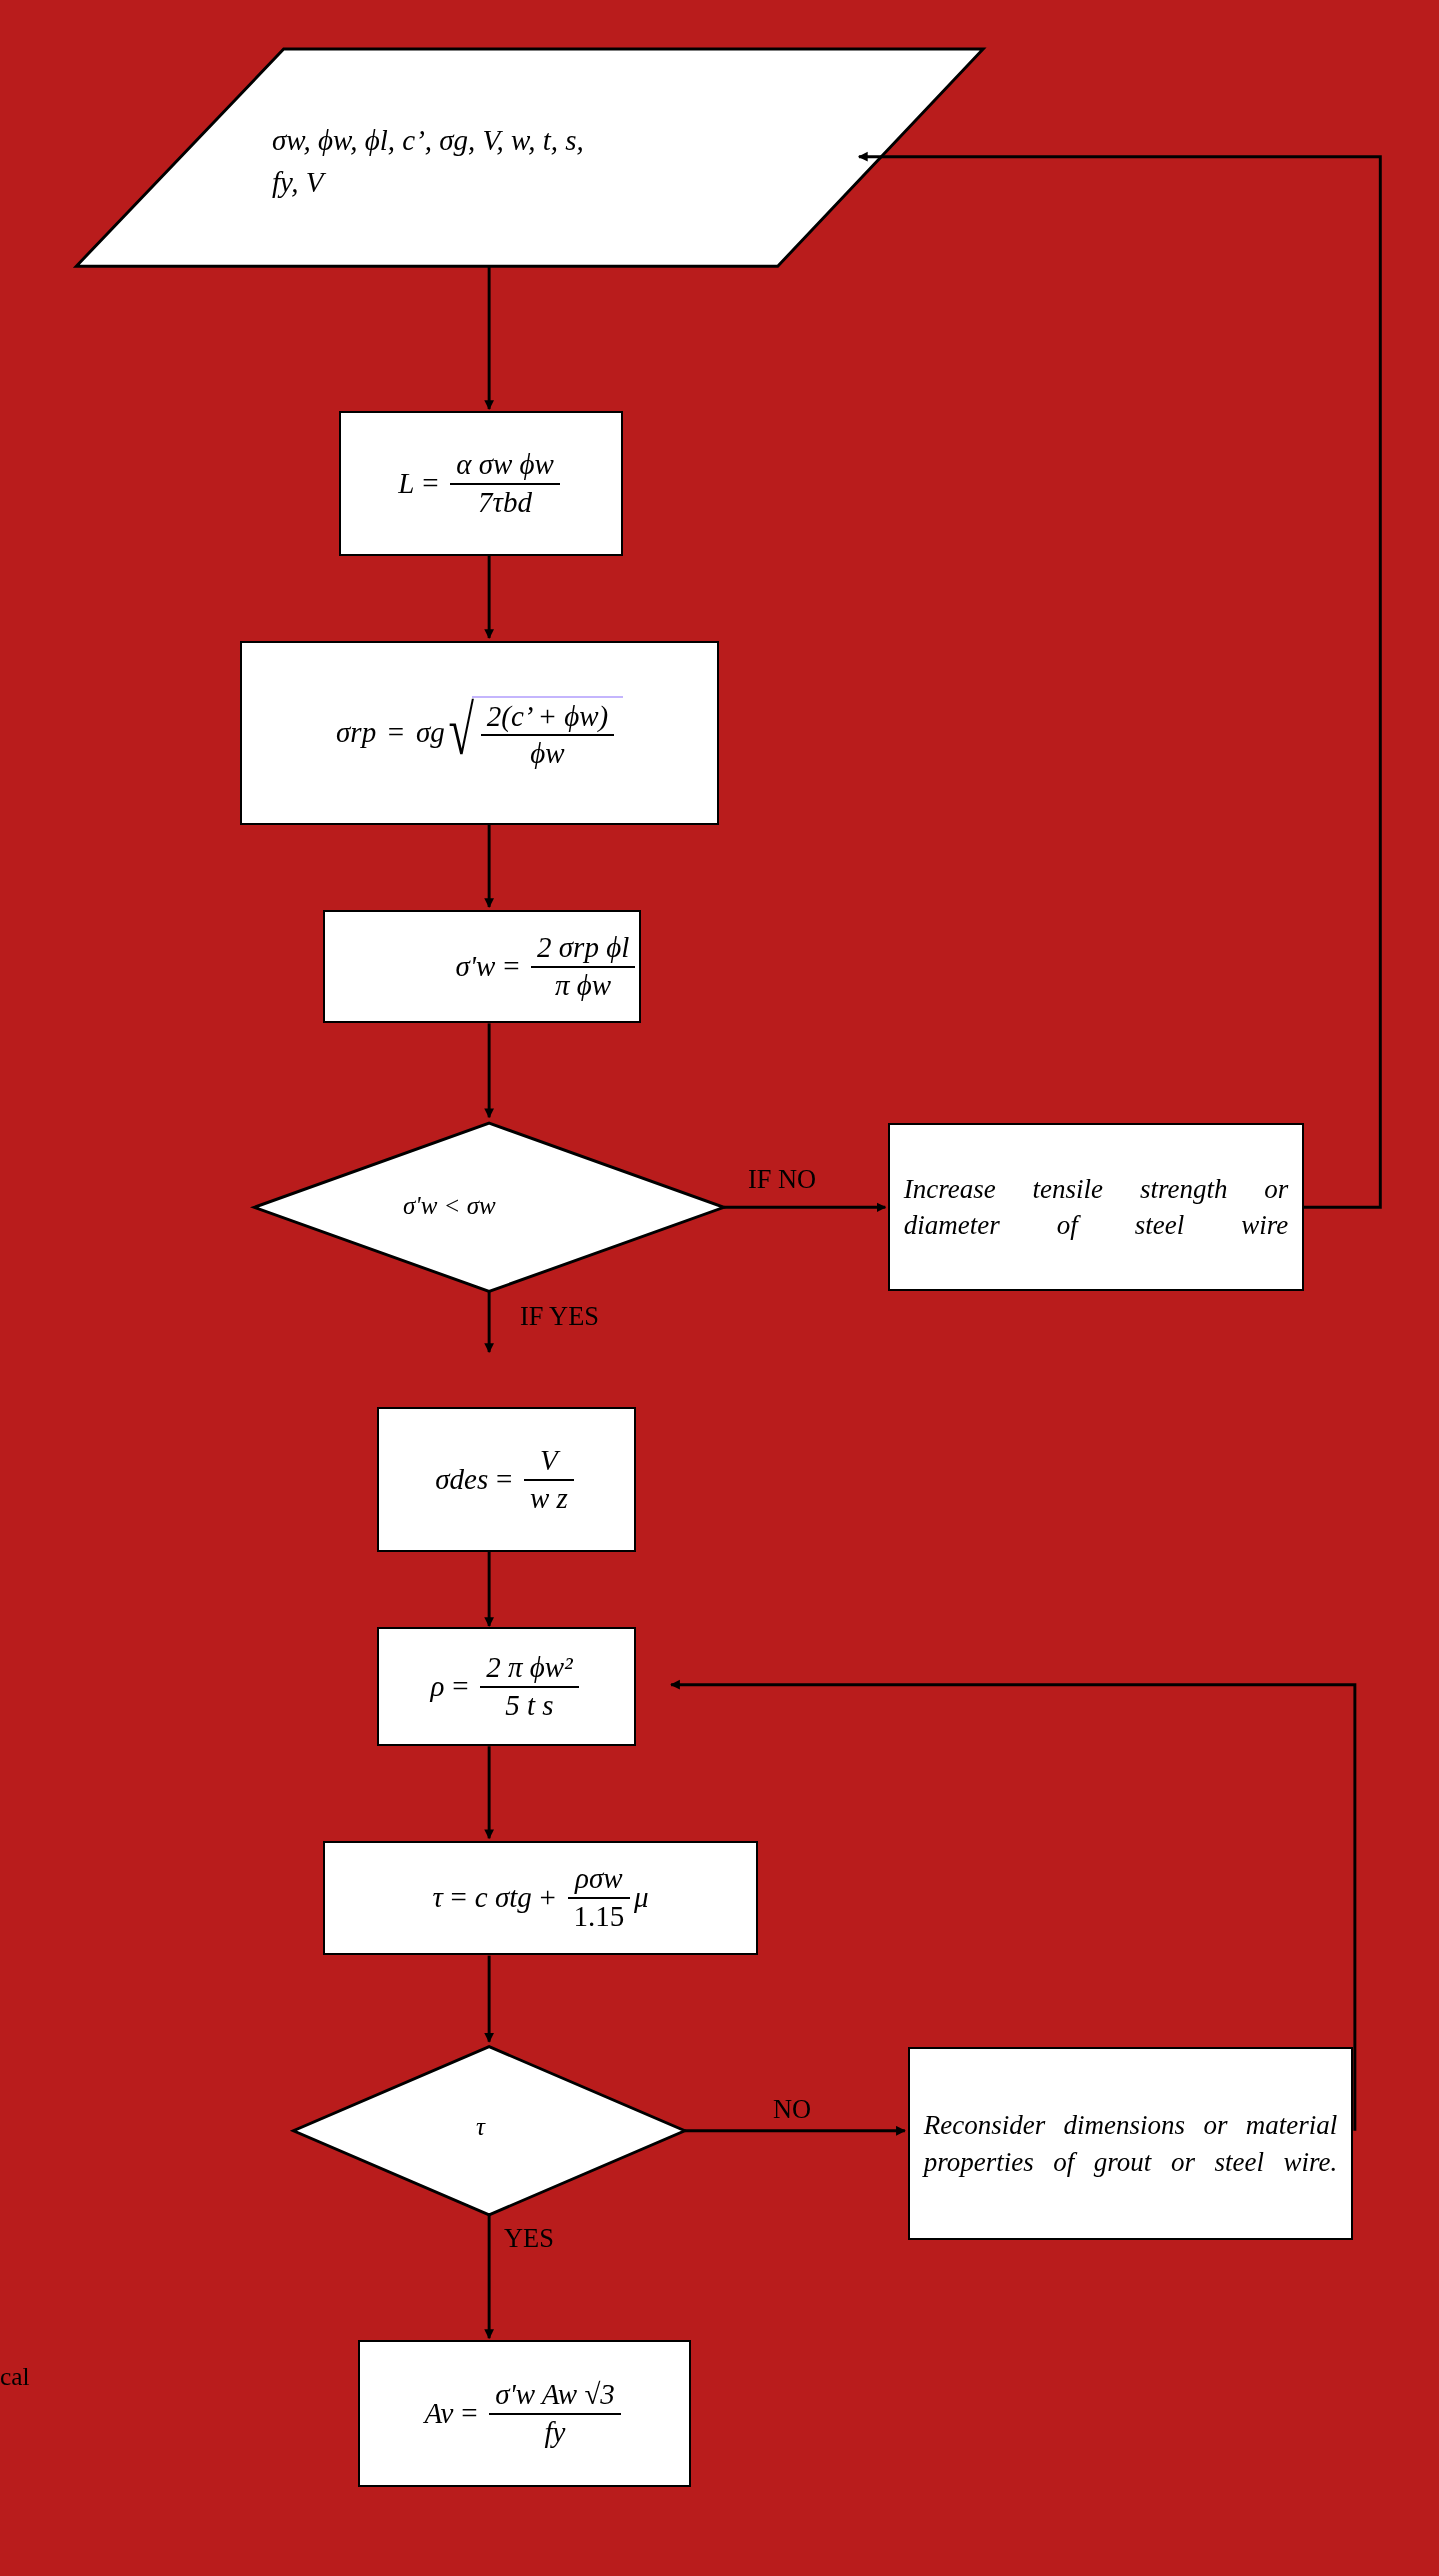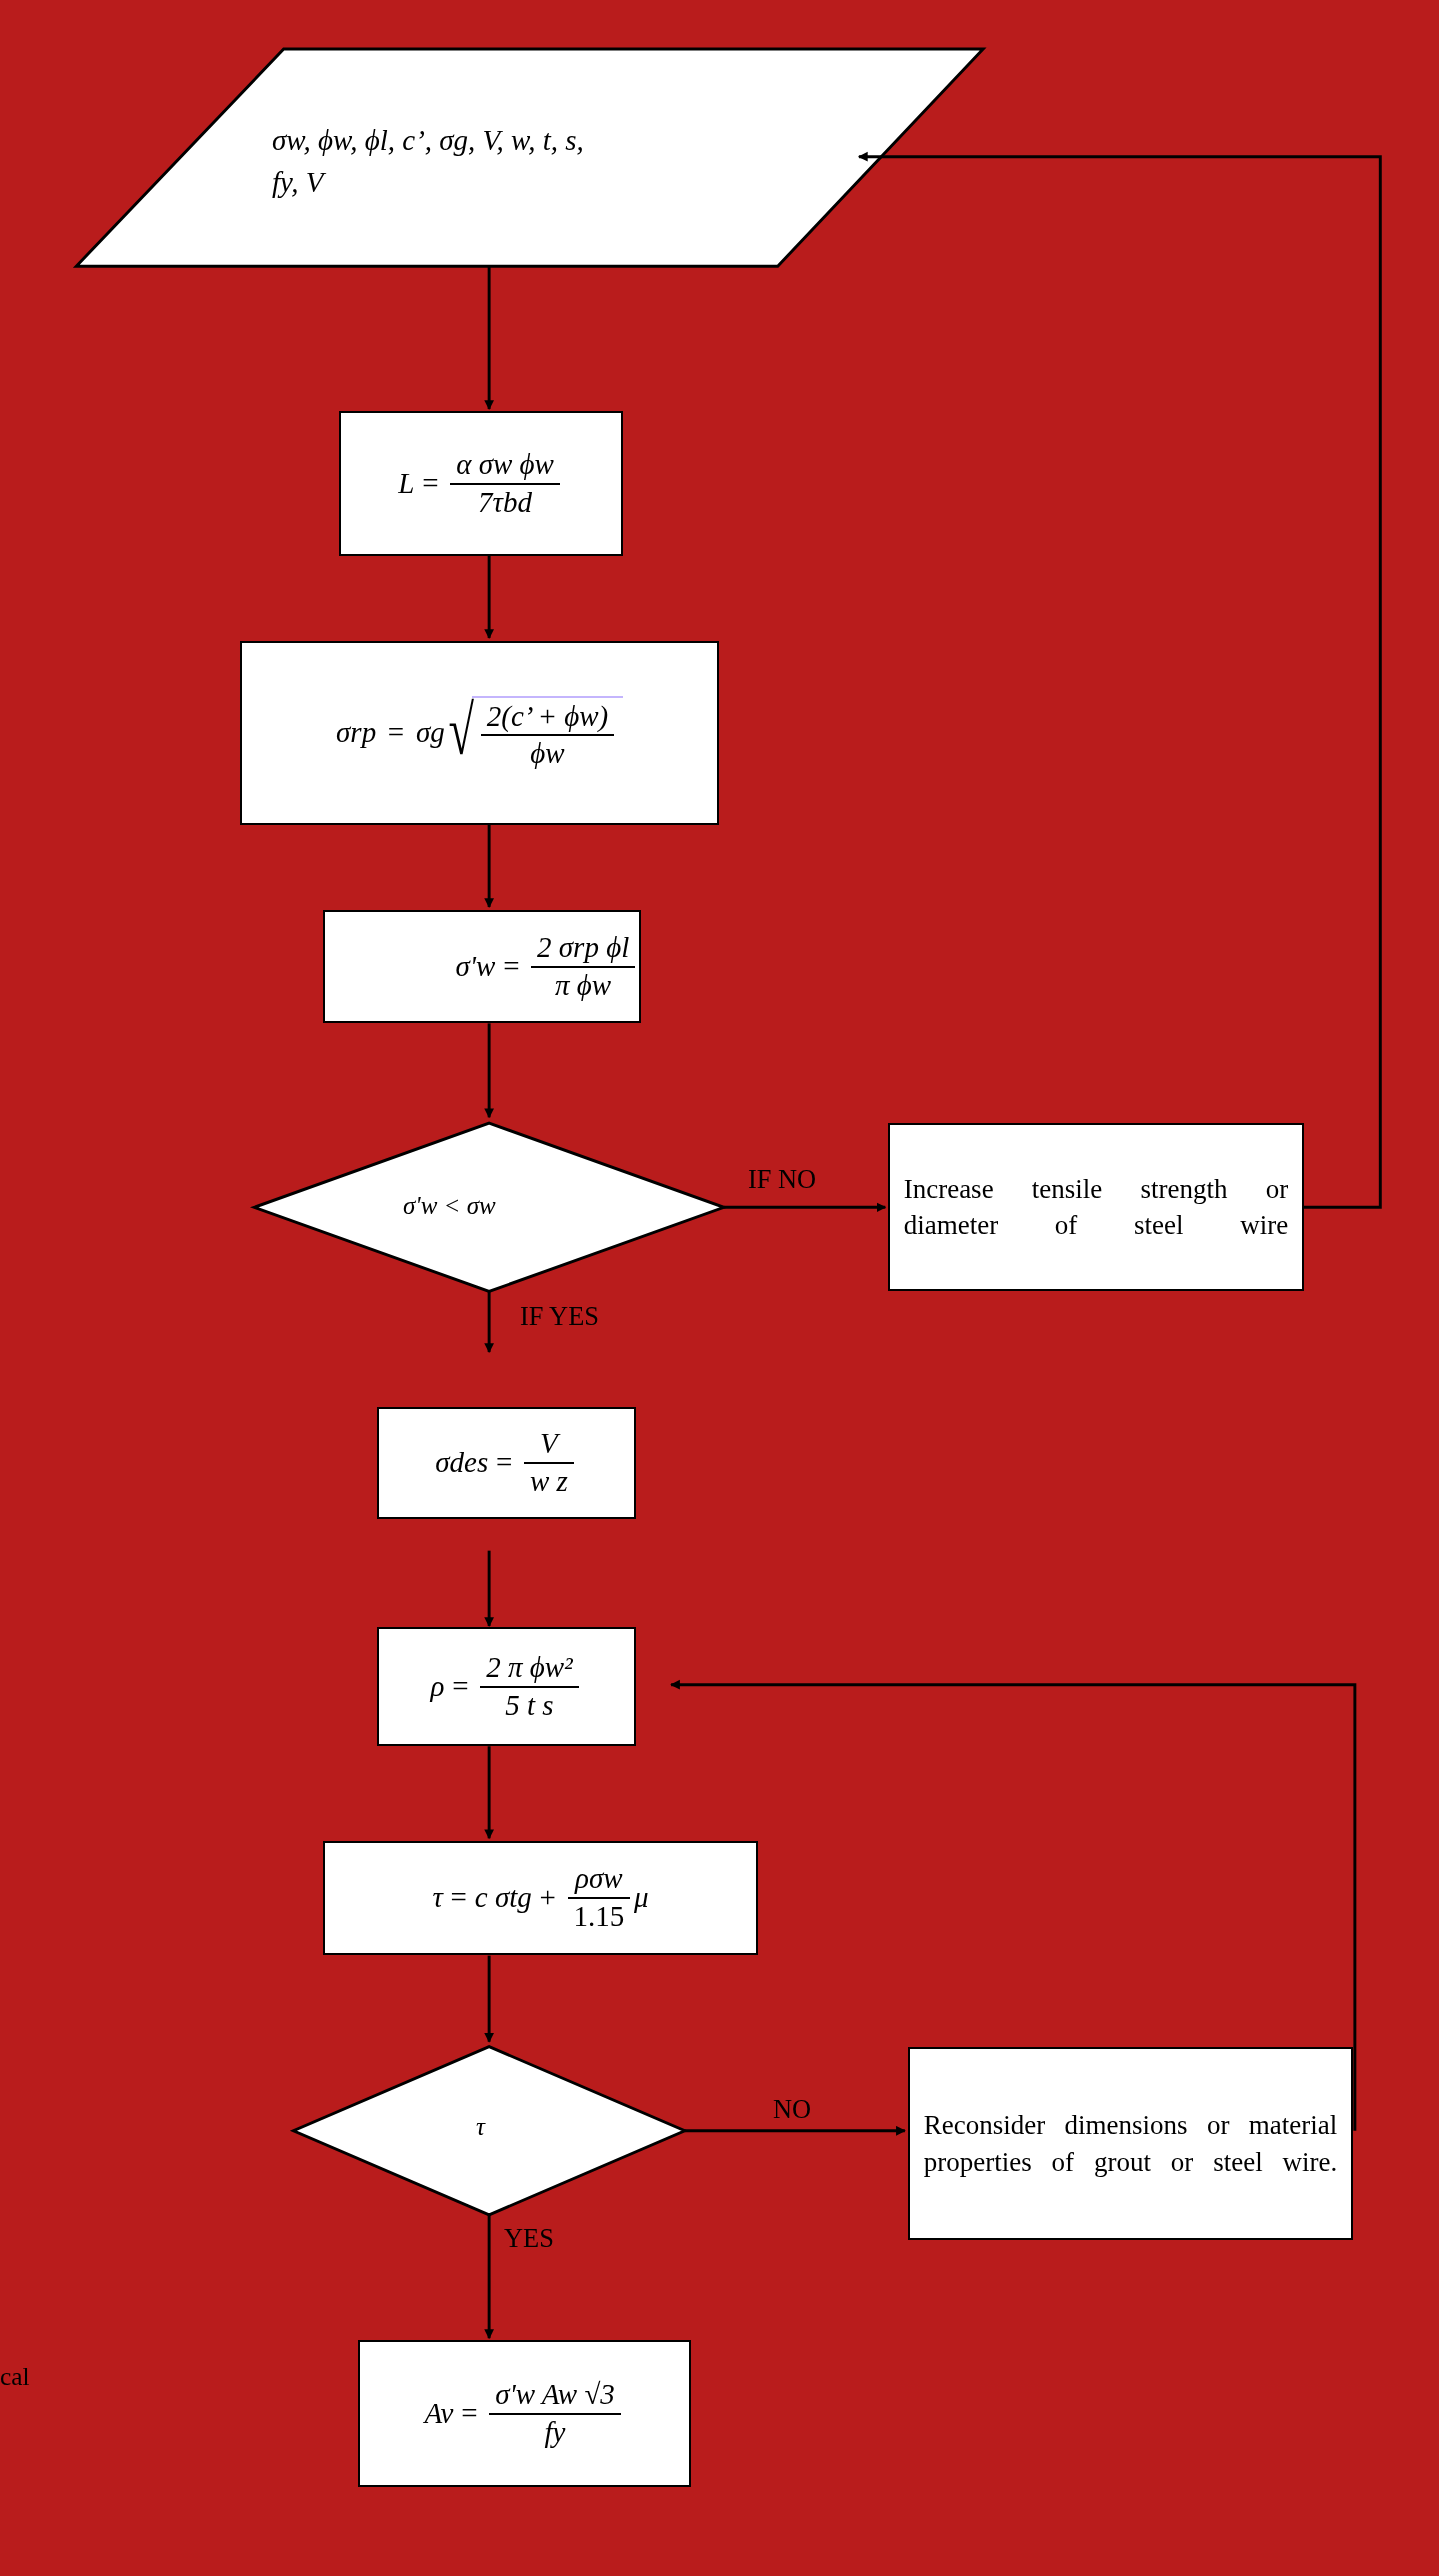--- a/index.html
+++ b/index.html
@@ -49,20 +49,21 @@
     font-size: 27px;
     line-height: 1.35;
     text-align: justify;
     text-align-last: justify;
     padding: 9.8px 13.7px;
     display: block;
     box-sizing: border-box;
   }
   .textbox-inner {
     display: block;
+    font-style: italic;
   }
   .label {
     position: absolute;
     font-family: "Liberation Serif", serif;
     font-size: 26.4px;
     white-space: nowrap;
   }
   .io-text {
     position: absolute;
     font-family: "Liberation Serif", serif;
@@ -213,21 +214,21 @@
   </div>
 
   <div class="diamond-label it" style="left:403px; top:1192px;">σ'w &lt; σw</div>
   <div class="label" style="left:748px; top:1164px;">IF NO</div>
   <div class="label" style="left:520px; top:1301px;">IF YES</div>
 
   <div class="node rect" style="left:888px; top:1123px; width:416px; height:168px;">
     <span class="textbox textbox-inner">Increase tensile strength or diameter of steel wire</span>
   </div>
 
-  <div class="node rect" style="left:377px; top:1407px; width:259px; height:112px;">
+  <div class="node rect" style="left:377px; top:1407px; width:259px; height:145px;">
     <span class="formula mathline">
       <span class="it">σdes</span>
       <span style="margin:0 7.8px;">=</span>
       <span class="frac">
         <span class="num it">V</span>
         <span class="den it">w z</span>
       </span>
     </span>
   </div>
 

